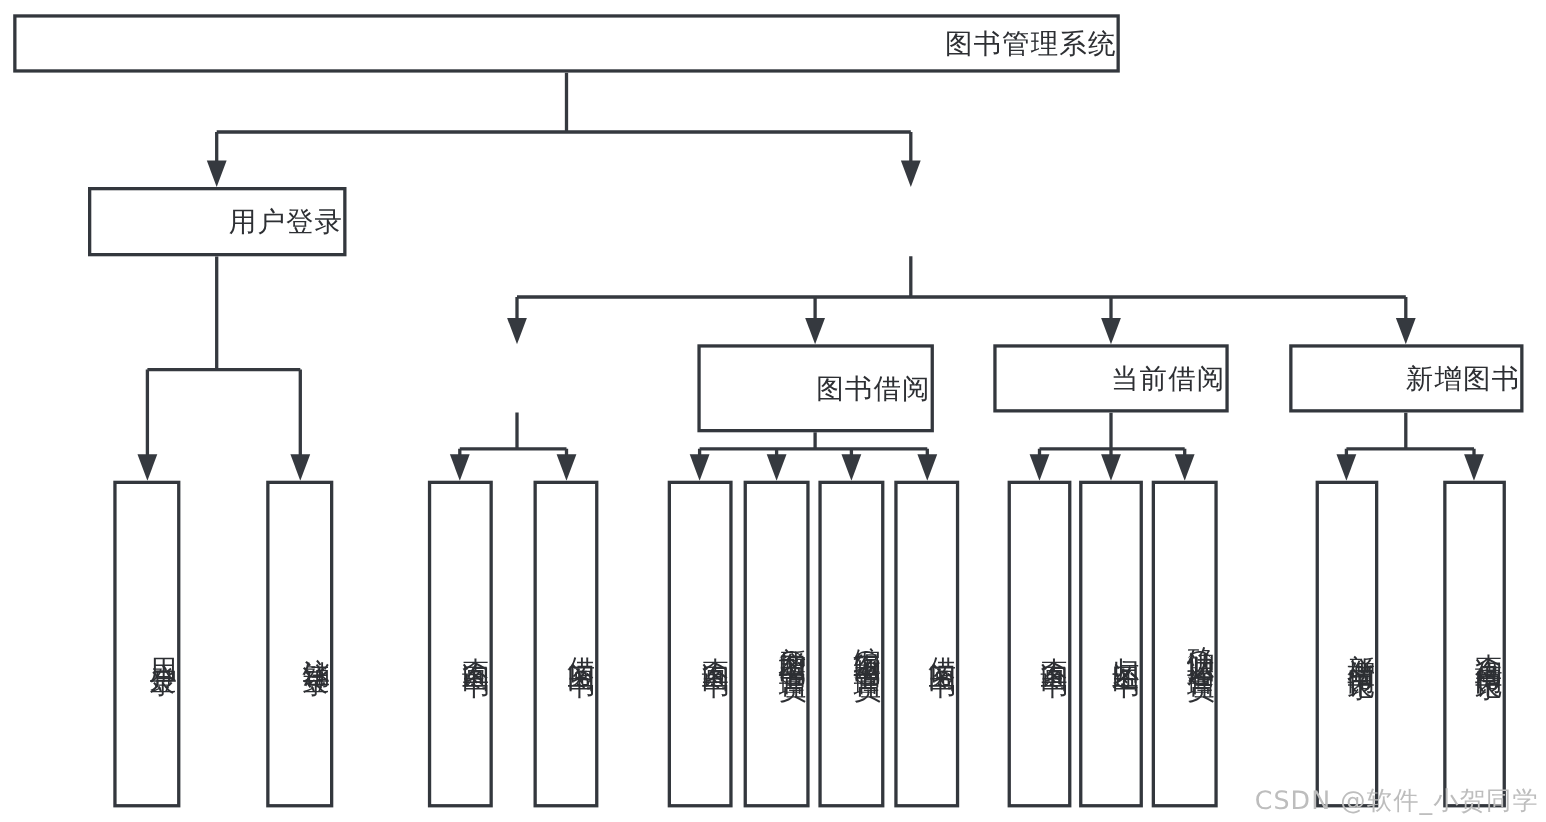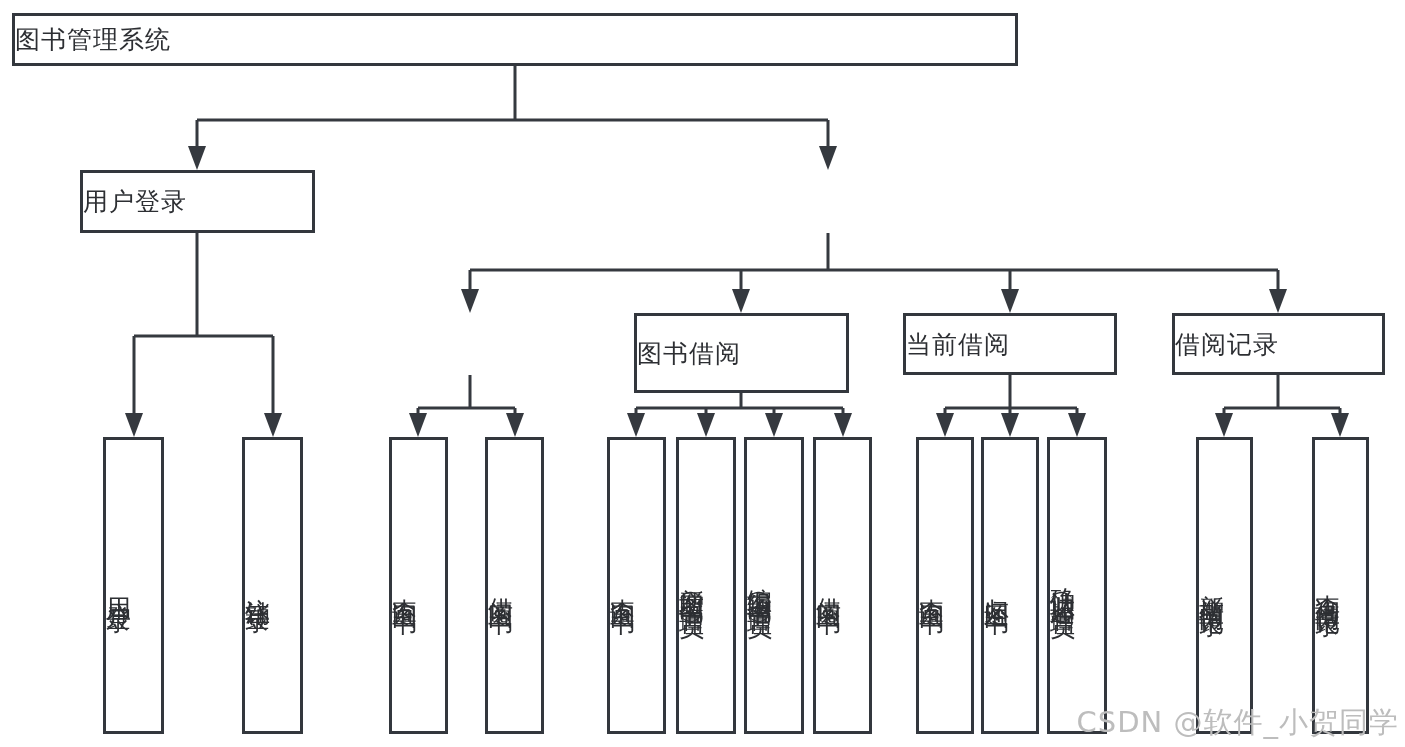--- a/index.html
+++ b/index.html
@@ -18,42 +18,42 @@
     overflow:hidden;
   }
   .connectors{position:absolute;left:0;top:0;width:1405px;height:747px;}
   .connectors path{stroke:var(--line);stroke-width:3;fill:none;}
   .connectors polygon{fill:var(--line);stroke:none;}
   .node,.leaf{
     position:absolute;
     box-sizing:border-box;
     border:3px solid var(--box-border);
     background:#fff;
-    display:flex;align-items:center;justify-content:flex-start;
+    display:flex;align-items:center;justify-content:flex-end;
     z-index:2;
   }
   .hlabel{
     font-size:25px;
     letter-spacing:1px;
     color:var(--text);
     white-space:nowrap;
   }
   .leaf{top:437px;height:297px;}
   .vlabel{
     writing-mode:vertical-rl;
     text-orientation:mixed;
     font-size:25px;
     letter-spacing:4px;
     color:var(--text);
     line-height:1;
   }
   .watermark{
     position:absolute;
     right:6px;bottom:4px;
-    font-size:29px;
+    font-size:23px;
     letter-spacing:1px;
     color:var(--watermark);
     z-index:5;
     white-space:nowrap;
   }
 </style>
 </head>
 <body>
 
 <div id="canvas">
@@ -102,21 +102,21 @@
     <span class="hlabel">用户登录</span>
   </div>
 
   <div class="node" style="left:634px;top:313px;width:215px;height:80px">
     <span class="hlabel">图书借阅</span>
   </div>
   <div class="node" style="left:903px;top:313px;width:214px;height:62px">
     <span class="hlabel">当前借阅</span>
   </div>
   <div class="node" style="left:1172px;top:313px;width:213px;height:62px">
-    <span class="hlabel">借阅记录</span>
+    <span class="hlabel">新增图书</span>
   </div>
 
   <div class="leaf" style="left:103px;width:61px">
     <span class="vlabel">用户登录</span>
   </div>
   <div class="leaf" style="left:242px;width:61px">
     <span class="vlabel">注销登录</span>
   </div>
 
   <div class="leaf" style="left:389px;width:59px">

